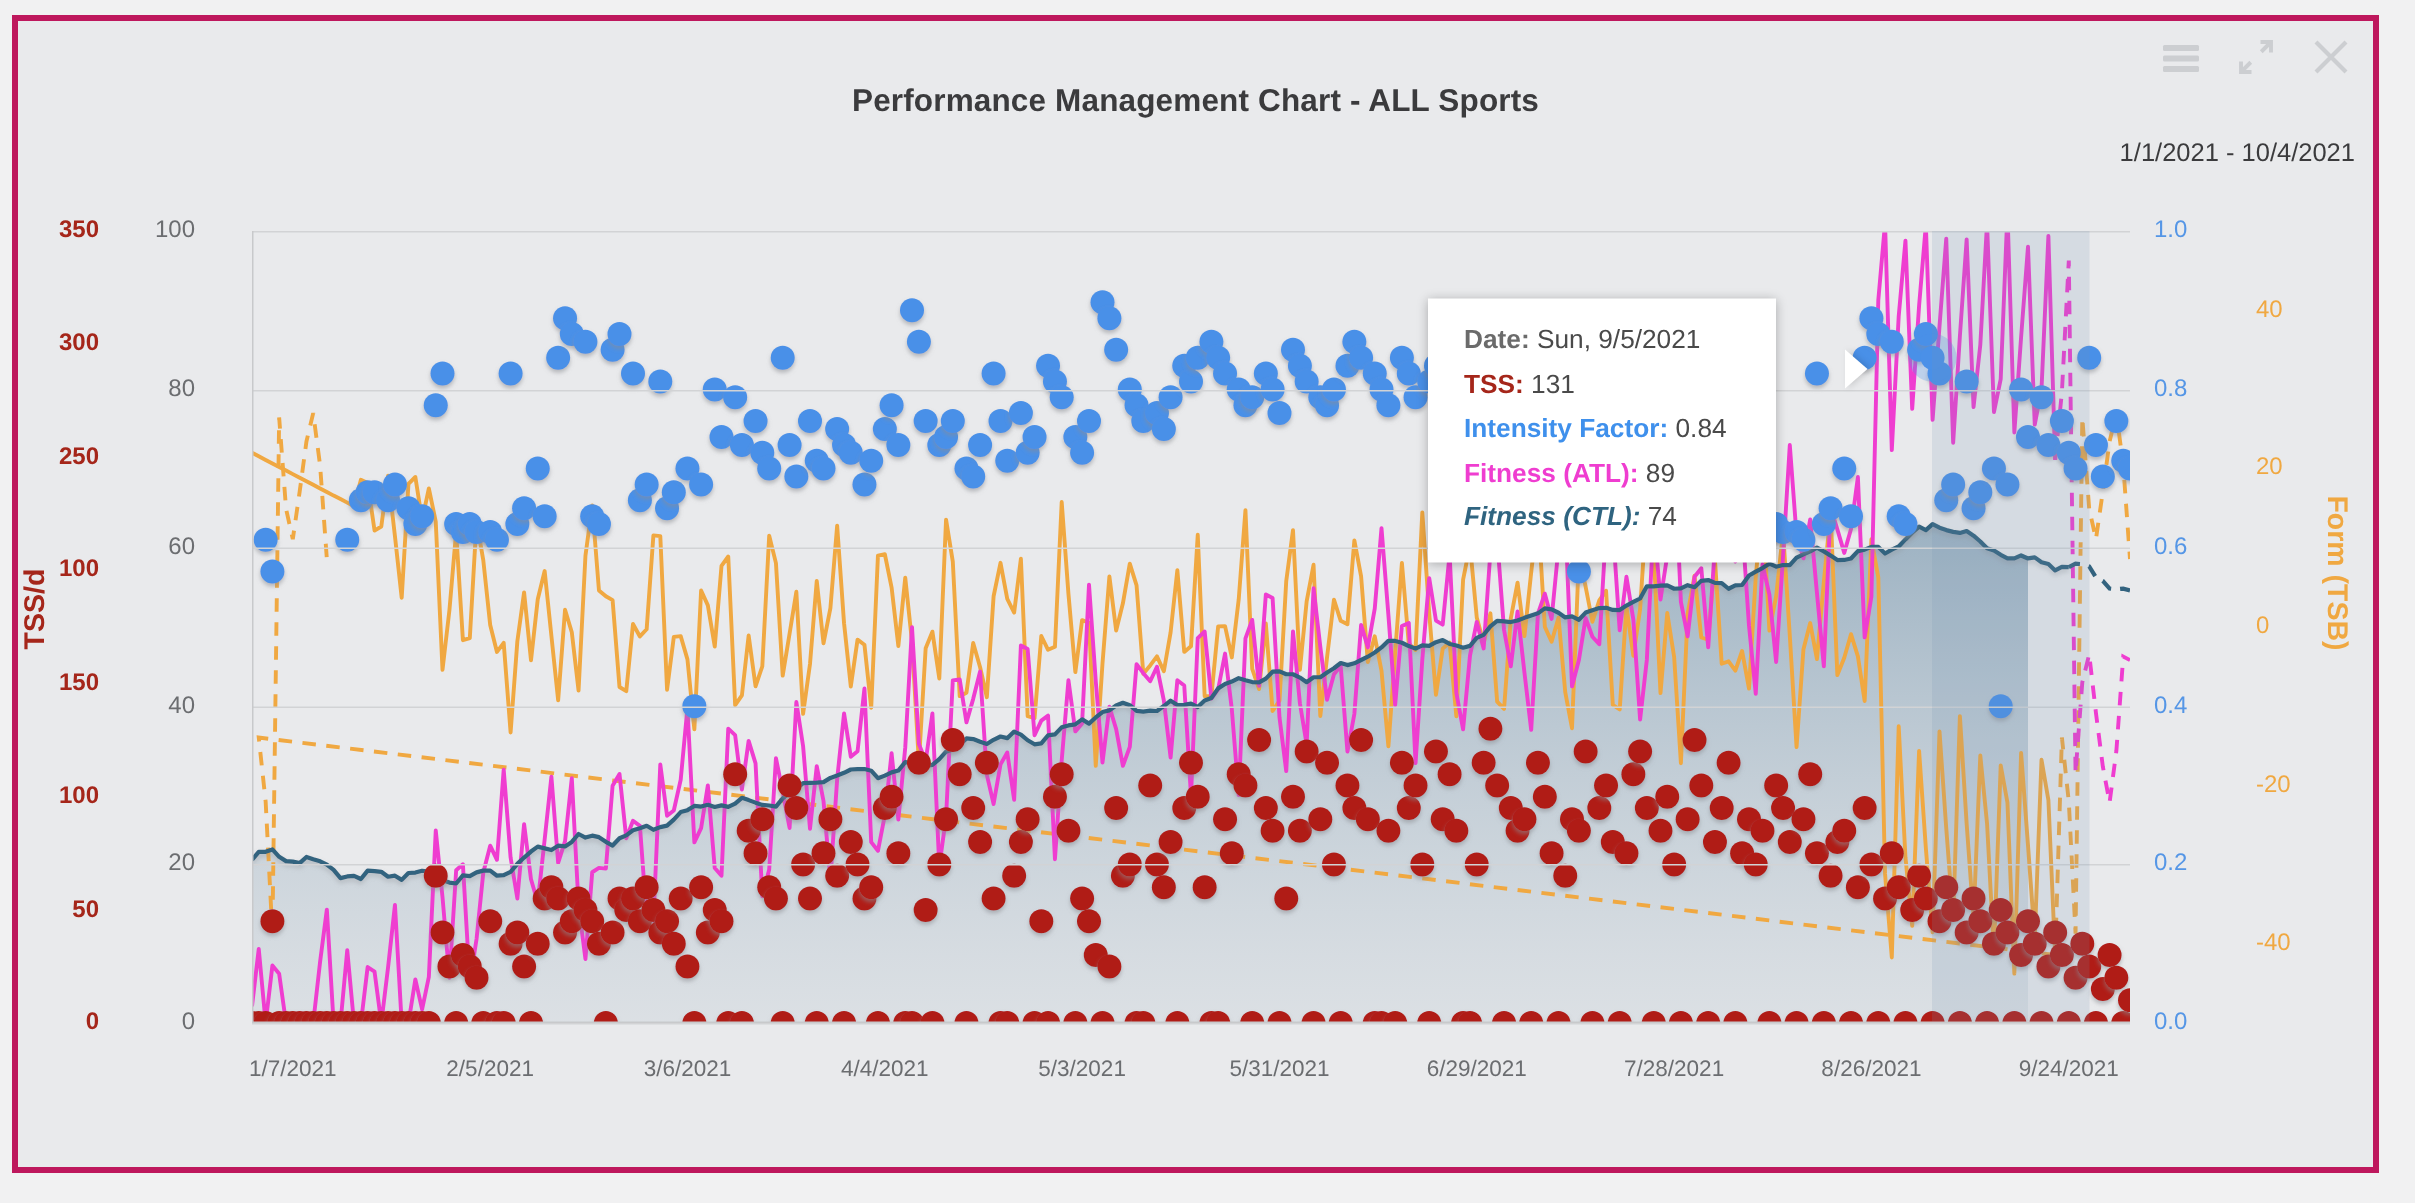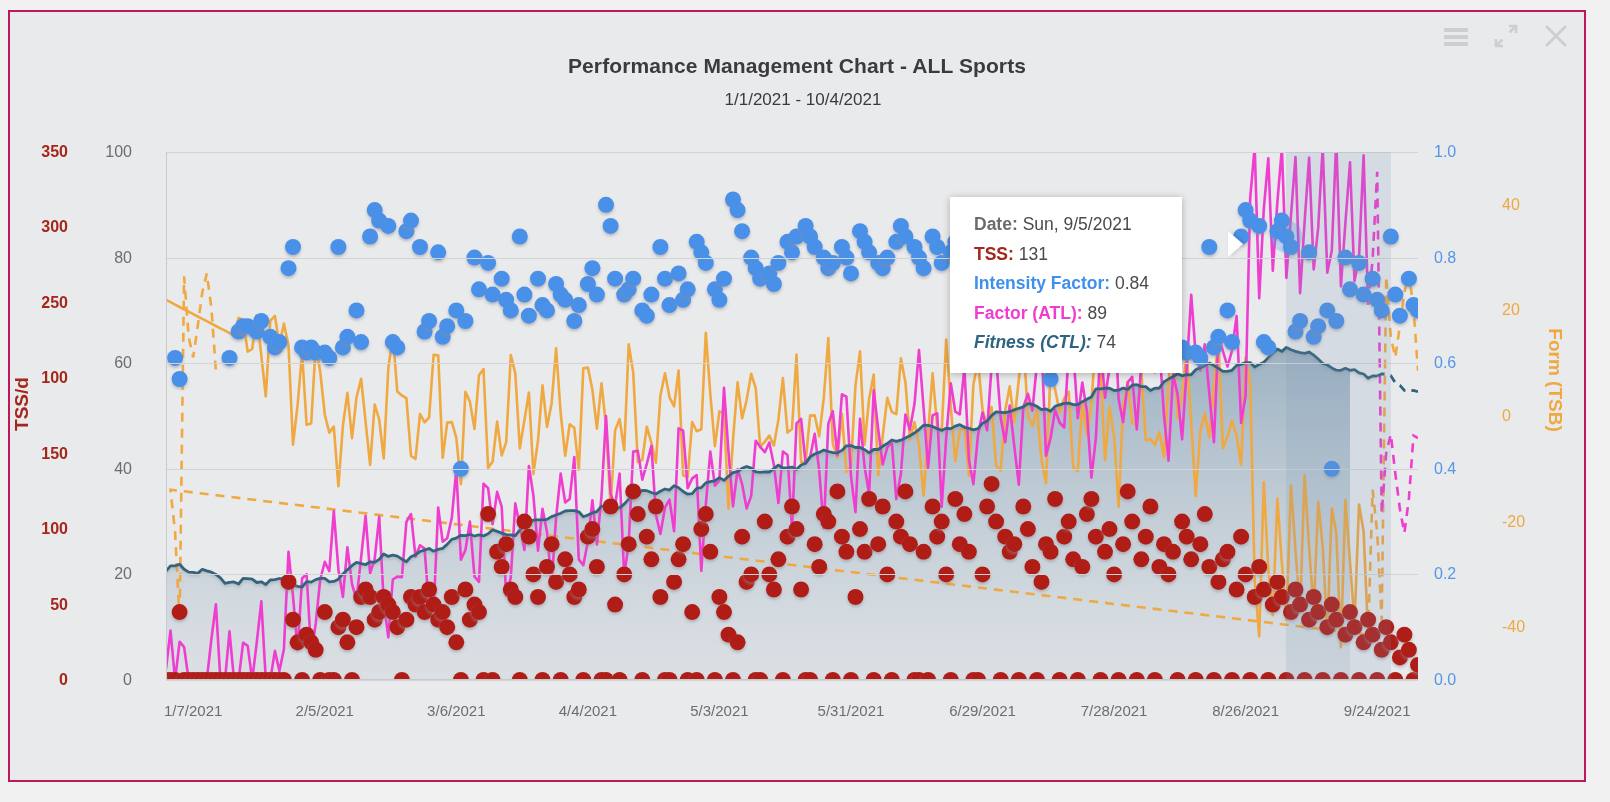--- a/index.html
+++ b/index.html
@@ -1,34 +1,34 @@
 <!DOCTYPE html>
 <html><head>
 <meta charset="utf-8">
 <style>
   html,body{margin:0;padding:0;background:#f1f1f2;}
   body{width:1610px;height:802px;overflow:hidden;font-family:"Liberation Sans",sans-serif;}
 
   #frame{
     position:absolute; left:8px; top:10px; width:1578px; height:772px;
-    background:#e9eaec; border:2px solid #be185d; box-sizing:border-box;
+    background:#e9eaec; border:4px solid #be185d; box-sizing:border-box;
   }
 
   
   #winicons{position:absolute; right:14px; top:10px; display:flex; align-items:center; gap:22px;}
   .wicon{width:28px;height:28px;position:relative;cursor:pointer;}
   .hamb span{position:absolute;left:2px;width:24px;height:4px;background:#ccced1;border-radius:1px;}
   .hamb span:nth-child(1){top:6px}
   .hamb span:nth-child(2){top:13px}
   .hamb span:nth-child(3){top:20px}
 
   
   #title{position:absolute;left:0;right:0;top:42px;text-align:center;
     font-size:21px;font-weight:bold;color:#3b3b3d;letter-spacing:.1px;}
-  #subtitle{position:absolute;left:0;right:0;top:78px;text-align:center;
+  #subtitle{position:absolute;left:0;right:12px;top:78px;text-align:right;
     font-size:17px;color:#3b3b3d;margin-left:12px;}
 
   
   #plot{position:absolute;left:156px;top:140px;width:1252px;height:528px;}
   #plotbg{position:absolute;inset:0;background:transparent;}
   .gridline{position:absolute;left:0;right:0;height:1px;background:#d2d3d5;}
   #axisleft{position:absolute;left:0;top:0;bottom:0;width:1px;background:#c8c9cb;}
   #axisbottom{position:absolute;left:0;right:0;bottom:0;height:1px;background:#c8c9cb;}
 
   #plotband{position:absolute;top:0;bottom:1px;background:rgba(120,150,175,.17);}
@@ -649,18 +649,18 @@
         </g>
     </svg>
     <div id="axisleft"></div>
     <div id="axisbottom"></div>
   </div>
 
   <div id="tooltip">
       <div class="row"><span class="k" style="color: rgb(107, 107, 107);">Date:</span><span> Sun, 9/5/2021</span></div>
       <div class="row"><span class="k" style="color: rgb(165, 38, 26);">TSS:</span><span> 131</span></div>
       <div class="row"><span class="k" style="color: rgb(63, 144, 236);">Intensity Factor:</span><span> 0.84</span></div>
-      <div class="row"><span class="k" style="color: rgb(239, 61, 208);">Factor (ATL):</span><span> 89</span></div>
+      <div class="row"><span class="k" style="color: rgb(239, 61, 208);">Fitness (ATL):</span><span> 89</span></div>
       <div class="row"><span class="k" style="color: rgb(47, 100, 128); font-style: italic;">Fitness (CTL):</span><span> 74</span></div>
     </div>
   <div id="ttarrow"></div>
 
 </div>
 
 </body></html>

